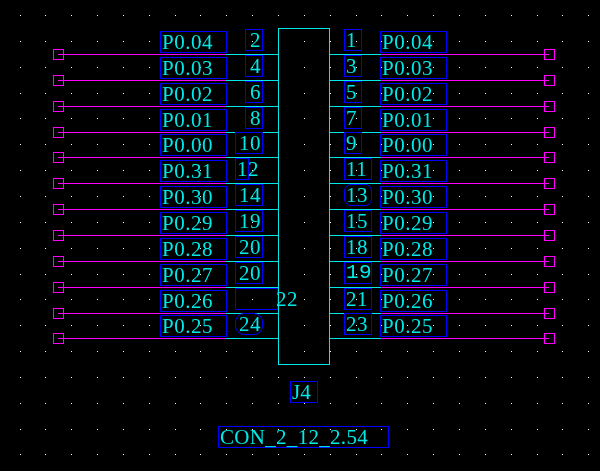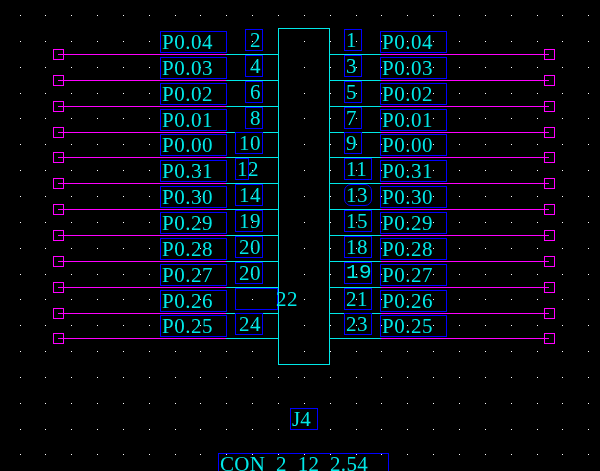--- a/index.html
+++ b/index.html
@@ -2,21 +2,21 @@
 <html><head>
 <meta charset="utf-8">
 <style>
   html, body { margin: 0; padding: 0; background: #000; }
   body { width: 600px; height: 471px; overflow: hidden; position: relative; font-family: "DejaVu Serif", "Liberation Serif", serif; }
   #canvas { position: absolute; left: 0; top: 0; width: 600px; height: 471px; }
   .lbl { position: absolute; box-sizing: border-box; border: 1px solid #0000ff; color: #00e8e8; font-family: "Liberation Serif", "DejaVu Serif", serif; font-size: 21px; line-height: 20px; height: 22px; white-space: nowrap; padding: 0 1px; letter-spacing: 0.5px; }
   .net { width: 67px; text-align: left; }
   .pin-l { text-align: right; }
   .pin-r { text-align: left; }
-  .refdes { position: absolute; box-sizing: border-box; border: 1px solid #0000ff; color: #00e8e8; font-family: "Liberation Serif", "DejaVu Serif", serif; font-size: 21px; line-height: 20px; height: 22px; padding: 0 1px; margin-top: 27px; }
+  .refdes { position: absolute; box-sizing: border-box; border: 1px solid #0000ff; color: #00e8e8; font-family: "Liberation Serif", "DejaVu Serif", serif; font-size: 21px; line-height: 20px; height: 22px; padding: 0 1px; }
 </style>
 </head>
 <body>
 
 <svg id="canvas" width="600" height="471" viewBox="0 0 600 471" xmlns="http://www.w3.org/2000/svg">
   <rect x="0" y="0" width="600" height="471" fill="#000"></rect>
   <g id="grid">
       <rect x="20" y="15" width="1" height="1" fill="#ffffff"></rect>
       <rect x="20" y="41" width="1" height="1" fill="#ffffff"></rect>
       <rect x="20" y="67" width="1" height="1" fill="#ffffff"></rect>
@@ -526,21 +526,21 @@
     <div class="lbl pin-l" style="left: 235px; top: 184px; width: 28px;">14</div>
     <div class="lbl net" style="left: 160px; top: 212px; width: 67px;">P0.29</div>
     <div class="lbl pin-l" style="left: 235px; top: 210px; width: 28px;">19</div>
     <div class="lbl net" style="left: 160px; top: 238px; width: 67px;">P0.28</div>
     <div class="lbl pin-l" style="left: 235px; top: 236px; width: 28px;">20</div>
     <div class="lbl net" style="left: 160px; top: 264px; width: 67px;">P0.27</div>
     <div class="lbl pin-l" style="left: 235px; top: 262px; width: 28px;">20</div>
     <div class="lbl net" style="left: 160px; top: 290px; width: 67px;">P0.26</div>
     <div class="lbl pin-l" style="left: 235px; top: 288px; width: 28px; padding-left: 40px;">22</div>
     <div class="lbl net" style="left: 160px; top: 315px; width: 67px;">P0.25</div>
-    <div class="lbl pin-l" style="left: 235px; top: 313px; width: 28px;">24</div>
+    <div class="lbl pin-l" style="left: 235px; top: 313px; width: 28px; border-radius: 9px;">24</div>
     <div class="lbl net" style="left: 380px; top: 31px; width: 67px;">P0.04</div>
     <div class="lbl net" style="left: 380px; top: 57px; width: 67px;">P0.03</div>
     <div class="lbl net" style="left: 380px; top: 83px; width: 67px;">P0.02</div>
     <div class="lbl net" style="left: 380px; top: 109px; width: 67px;">P0.01</div>
     <div class="lbl net" style="left: 380px; top: 134px; width: 67px;">P0.00</div>
     <div class="lbl net" style="left: 380px; top: 160px; width: 67px;">P0.31</div>
     <div class="lbl net" style="left: 380px; top: 186px; width: 67px;">P0.30</div>
     <div class="lbl net" style="left: 380px; top: 212px; width: 67px;">P0.29</div>
     <div class="lbl net" style="left: 380px; top: 238px; width: 67px;">P0.28</div>
     <div class="lbl net" style="left: 380px; top: 264px; width: 67px;">P0.27</div>

